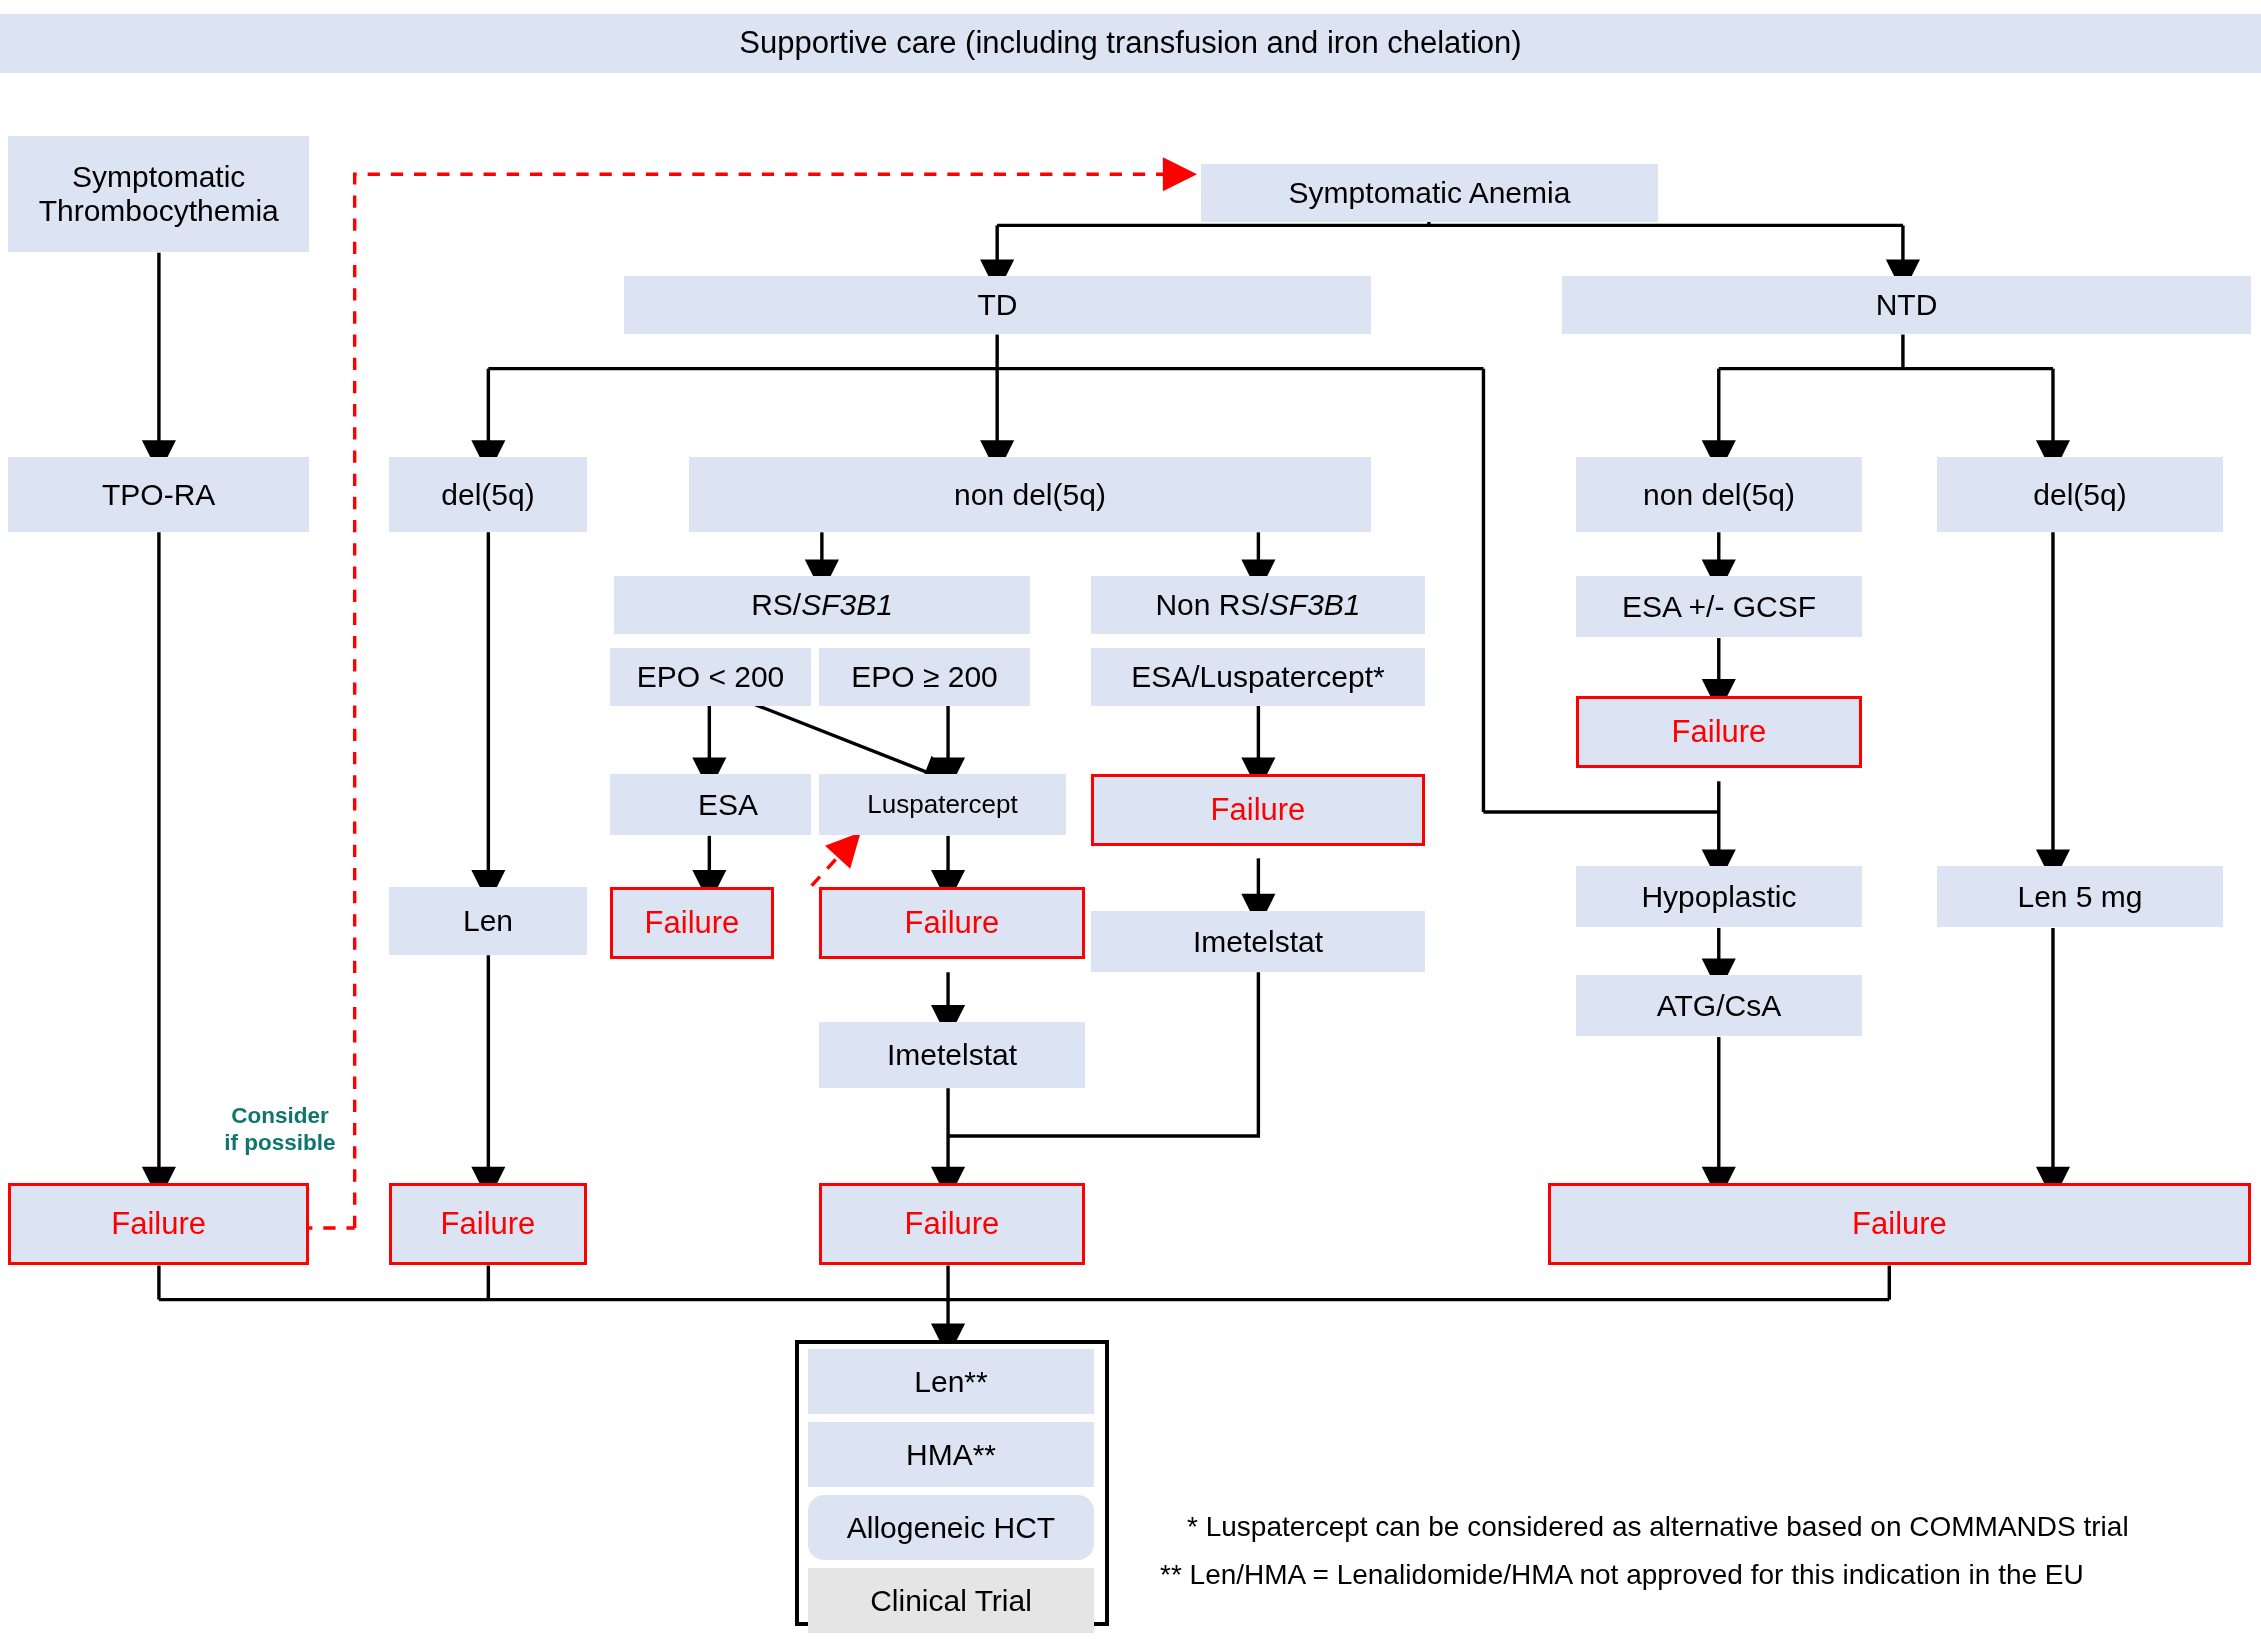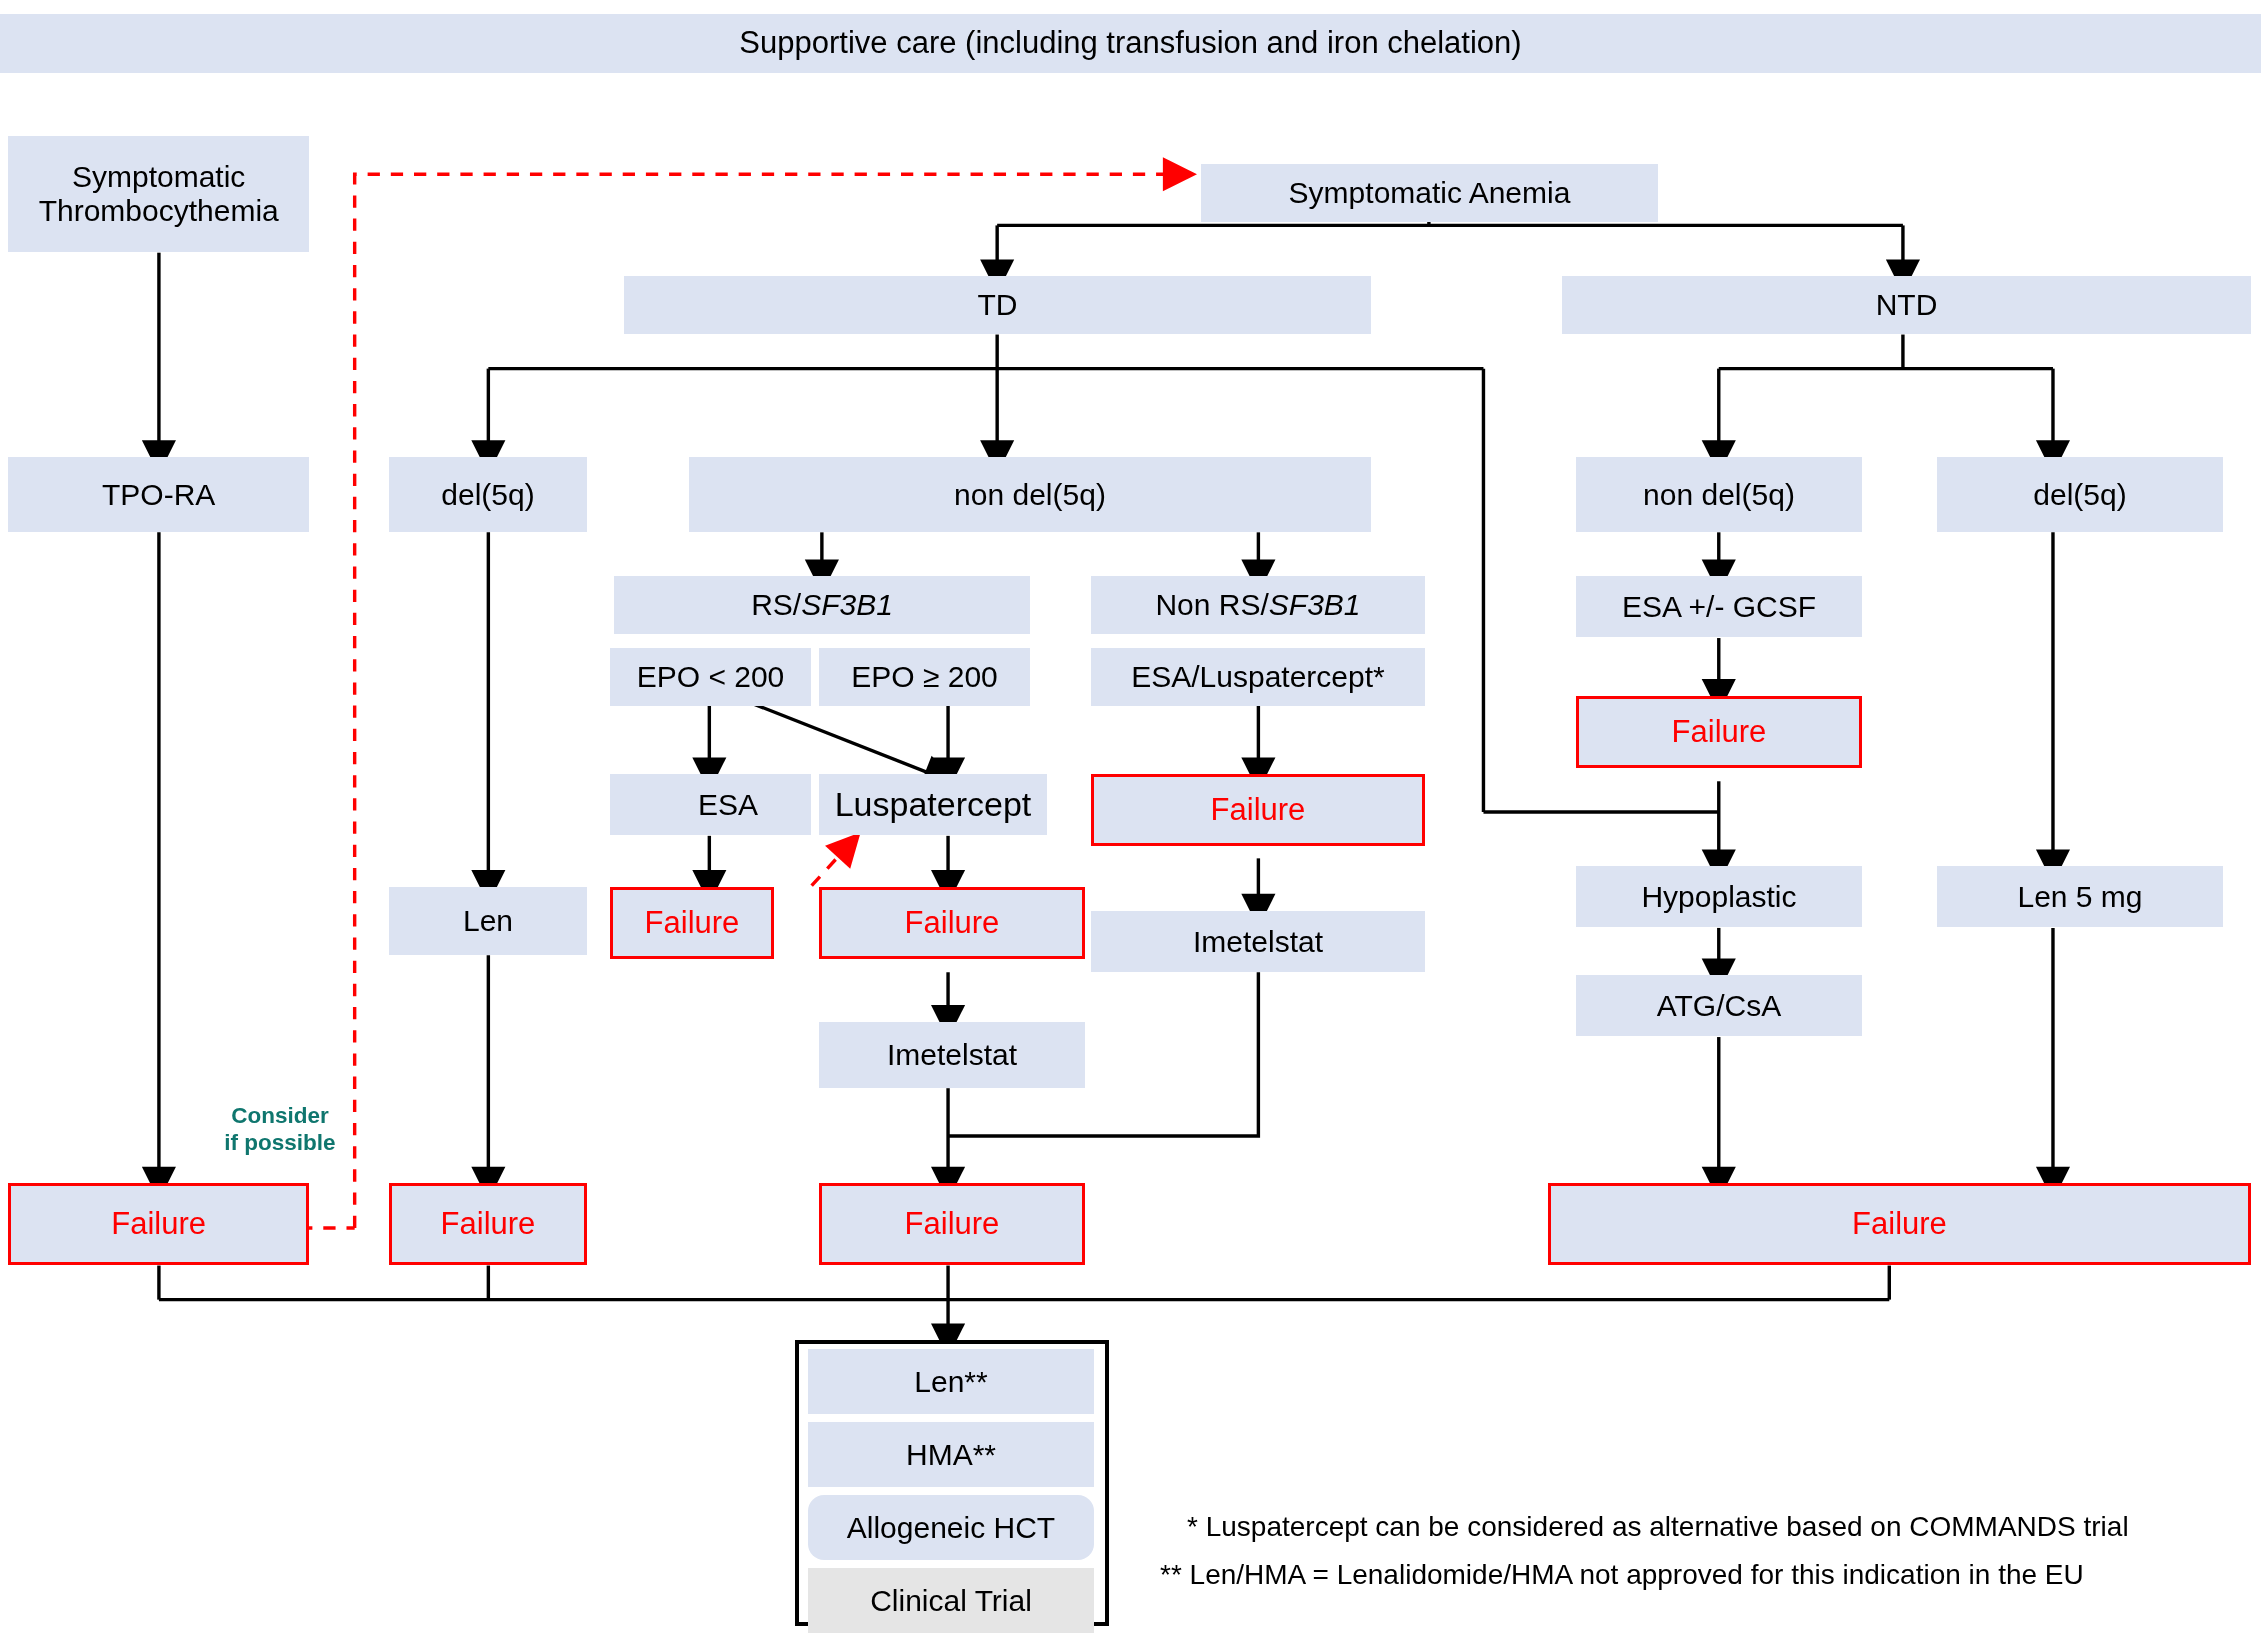--- a/index.html
+++ b/index.html
@@ -140,21 +140,21 @@
   </div>
 
   <div class="node" style="left:610px;top:648px;width:201px;height:58px;font-size:30px;">EPO &lt; 200</div>
 
   <div class="node" style="left:819px;top:648px;width:211px;height:58px;font-size:30px;">EPO ≥ 200</div>
 
   <div class="node" style="left:1091px;top:648px;width:334px;height:58px;font-size:30px;">ESA/Luspatercept*</div>
 
   <div class="node" style="left:610px;top:774px;width:201px;height:61px;font-size:30px;padding-left:35px;">ESA</div>
 
-  <div class="node" style="left:819px;top:774px;width:228px;height:61px;font-size:34px;">Luspatercept</div>
+  <div class="node" style="left:819px;top:774px;width:247px;height:61px;font-size:26px;">Luspatercept</div>
 
   <div class="node fail" style="left:610px;top:887px;width:164px;height:72px;font-size:31px;">Failure</div>
 
   <div class="node fail" style="left:819px;top:887px;width:266px;height:72px;font-size:31px;">Failure</div>
 
   <div class="node fail" style="left:1091px;top:774px;width:334px;height:72px;font-size:31px;">Failure</div>
 
   <div class="node" style="left:1091px;top:911px;width:334px;height:61px;font-size:30px;">Imetelstat</div>
 
   <div class="node" style="left:819px;top:1022px;width:266px;height:66px;font-size:30px;">Imetelstat</div>

